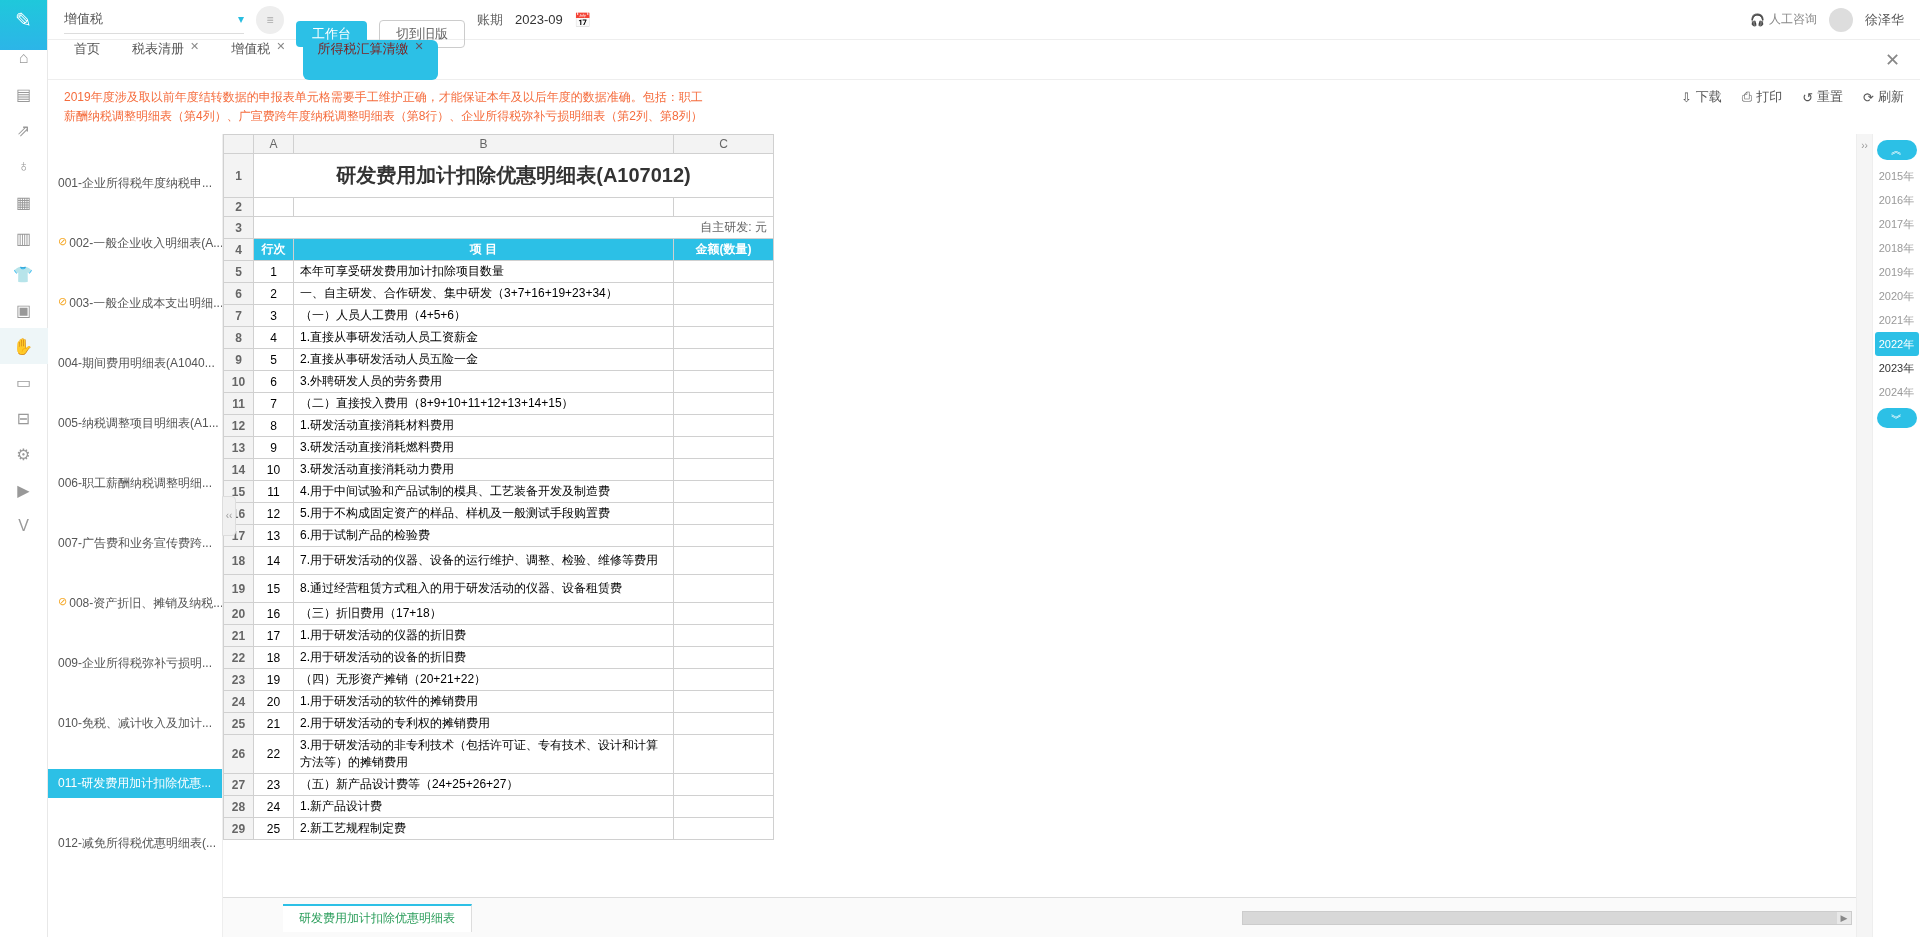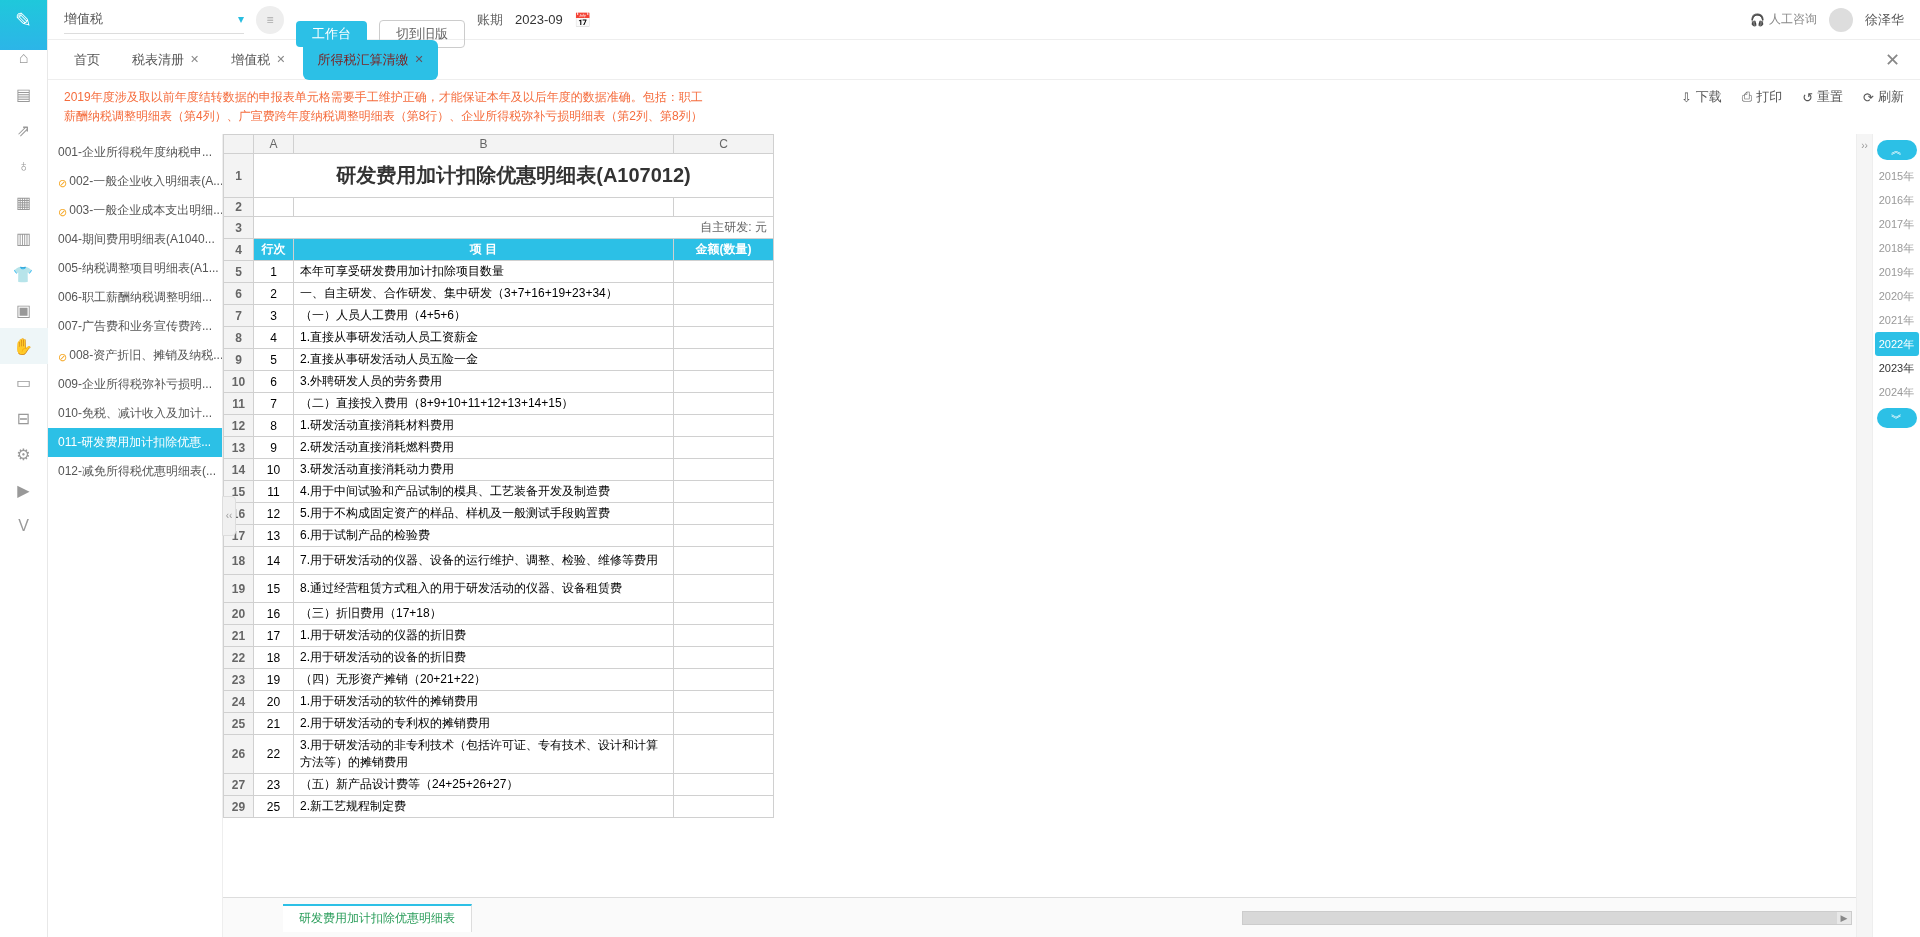--- a/index.html
+++ b/index.html
@@ -23,35 +23,35 @@
 .topbar .pill.outline { border: 1px solid #ccc; color: #666; }
 .topbar .label { font-size: 13px; color: #666; }
 .topbar .period-val { font-size: 13px; color: #333; }
 .topbar .cal-icon { color: #2cc0e6; font-size: 14px; }
 .topbar .spacer { flex: 1; }
 .topbar .help-link { font-size: 12px; color: #888; display: flex; align-items: center; gap: 4px; cursor: pointer; }
 .topbar .avatar { width: 24px; height: 24px; border-radius: 50%; background: #ddd; }
 .topbar .username { font-size: 13px; color: #555; }
 
 .tabs { height: 40px; display: flex; align-items: center; padding: 0 12px; border-bottom: 1px solid #eee; gap: 4px; }
-.tab { padding: 0 14px; height: 40px; display: flex; align-items: center; font-size: 13px; color: #555; cursor: pointer; gap: 6px; }
+.tab { padding: 0 14px; height: 40px; display: flex; font-size: 13px; color: #555; cursor: pointer; gap: 6px; }
 .tab.active { background: #2cc0e6; color: #7f1d1d; border-radius: 6px; }
 .tab .close-x { font-size: 11px; color: inherit; opacity: 0.7; }
 .tabs .spacer { flex: 1; }
 .tabs .tab-close-all { font-size: 18px; color: #888; cursor: pointer; padding: 0 8px; }
 
 .notice-bar { padding: 8px 16px; display: flex; align-items: flex-start; gap: 16px; }
 .notice-text { flex: 0 0 640px; font-size: 12px; color: #f56c3d; line-height: 1.6; }
 .notice-actions { flex: 1; display: flex; justify-content: flex-end; gap: 20px; align-items: center; }
 .action-link { font-size: 13px; color: #555; cursor: pointer; display: flex; align-items: center; gap: 4px; }
 
 .content { flex: 1; display: flex; min-height: 0; position: relative; }
 
 .form-list { width: 175px; border-right: 1px solid #eee; overflow-y: auto; padding: 4px 0; }
-.form-item { padding: 6px 8px 6px 10px; font-size: 12px; color: #555; cursor: pointer; white-space: nowrap; overflow: hidden; text-overflow: ellipsis; display: flex; align-items: flex-end; gap: 2px; }
+.form-item { padding: 6px 8px 6px 10px; font-size: 12px; color: #555; cursor: pointer; white-space: nowrap; overflow: hidden; text-overflow: ellipsis; display: flex; align-items: flex-start; gap: 2px; margin-top: 31px; }
 .form-item .warn { color: #f5a623; font-size: 11px; flex-shrink: 0; }
 .form-item.selected { background: #2cc0e6; color: #fff; }
 
 .collapse-handle { position: absolute; left: 175px; top: 45%; width: 14px; height: 40px; background: #f0f0f0; border: 1px solid #ddd; border-radius: 0 4px 4px 0; display: flex; align-items: center; justify-content: center; font-size: 10px; color: #999; cursor: pointer; z-index: 5; transform: translateX(-1px);}
 
 .sheet-wrap { flex: 1; display: flex; flex-direction: column; min-width: 0; }
 .sheet { flex: 1; overflow: auto; }
 .sheet table { border-collapse: collapse; font-size: 12px; }
 .sheet th, .sheet td { border: 1px solid #d0d0d0; padding: 2px 6px; height: 19px; }
 .sheet .colhdr { background: #f3f3f3; text-align: center; color: #666; font-weight: normal; }
@@ -287,21 +287,21 @@
                 </tr>
                 <tr class="">
                   <th class="rowhdr">12</th>
                   <td class="seq-col">8</td>
                   <td class="item-col">1.研发活动直接消耗材料费用</td>
                   <td class="amt-col"></td>
                 </tr>
                 <tr class="">
                   <th class="rowhdr">13</th>
                   <td class="seq-col">9</td>
-                  <td class="item-col">2.研发活动直接消耗燃料费用</td>
+                  <td class="item-col">3.研发活动直接消耗燃料费用</td>
                   <td class="amt-col"></td>
                 </tr>
                 <tr class="">
                   <th class="rowhdr">14</th>
                   <td class="seq-col">10</td>
                   <td class="item-col">3.研发活动直接消耗动力费用</td>
                   <td class="amt-col"></td>
                 </tr>
                 <tr class="">
                   <th class="rowhdr">15</th>
@@ -372,20 +372,26 @@
                 <tr class="tall">
                   <th class="rowhdr">26</th>
                   <td class="seq-col">22</td>
                   <td class="item-col">3.用于研发活动的非专利技术（包括许可证、专有技术、设计和计算方法等）的摊销费用</td>
                   <td class="amt-col"></td>
                 </tr>
                 <tr class="">
                   <th class="rowhdr">27</th>
                   <td class="seq-col">23</td>
                   <td class="item-col">（五）新产品设计费等（24+25+26+27）</td>
+                  <td class="amt-col"></td>
+                </tr>
+                <tr class="">
+                  <th class="rowhdr">28</th>
+                  <td class="seq-col">24</td>
+                  <td class="item-col">1.新产品设计费</td>
                   <td class="amt-col"></td>
                 </tr>
                 <tr class="">
                   <th class="rowhdr">29</th>
                   <td class="seq-col">25</td>
                   <td class="item-col">2.新工艺规程制定费</td>
                   <td class="amt-col"></td>
                 </tr>
               </tbody>
             </table>

